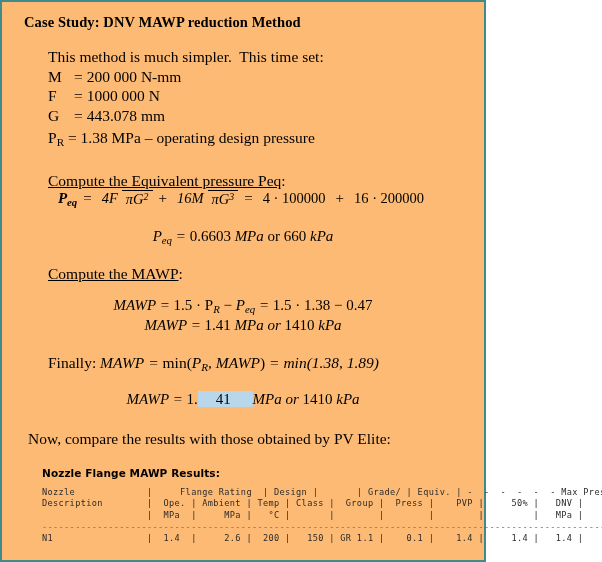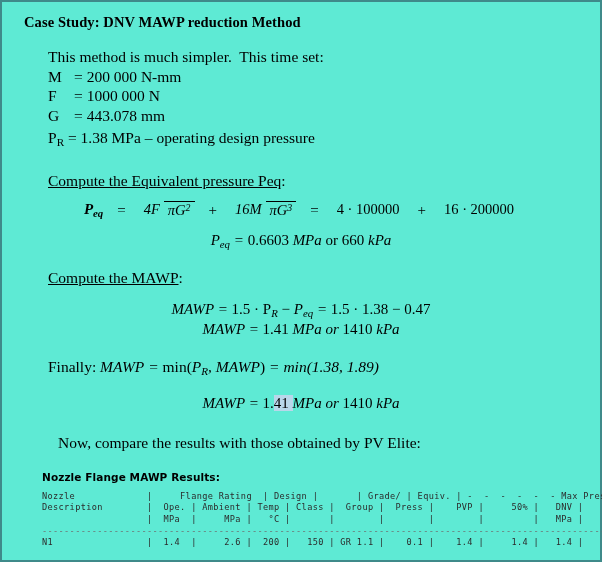--- a/index.html
+++ b/index.html
@@ -9,24 +9,24 @@
   }
   body {
     width: 602px;
     height: 562px;
     overflow: hidden;
     font-family: "Liberation Serif", serif;
     color: #000000;
   }
   .page {
     box-sizing: border-box;
-    width: 602px;
+    width: 486px;
     height: 562px;
     border: 2px solid #3f8a8a;
-    background: #5eead4;
+    background: #fdba74;
     padding: 10px 12px 0 12px;
     position: relative;
   }
   .doc-title {
     font-family: "Liberation Serif", serif;
     font-weight: bold;
     font-size: 14.5px;
     letter-spacing: 0.1px;
     margin: 2px 0 0 10px;
   }
@@ -55,25 +55,24 @@
   }
   .section-head {
     margin-left: 34px;
     margin-top: 19px;
     font-size: 15.5px;
   }
   .section-head .u {
     text-decoration: underline;
   }
   .eq1 {
-    margin-top: 11px;
     display: flex;
     justify-content: center;
-    align-items: flex-end;
-    gap: 12px;
+    align-items: flex-start;
+    gap: 4px;
   }
   .eq1 .lead {
     font-style: italic;
     font-size: 15px;
     font-weight: 600;
   }
   .op {
     font-style: normal;
     font-size: 15px;
     padding: 0 2px;
@@ -88,21 +87,21 @@
     padding: 0 4px 1px 4px;
     font-size: 14.5px;
   }
   .frac .den {
     padding: 0 4px 0 4px;
     border-top: 1.2px solid #000;
     font-size: 14.5px;
   }
   .eq-center {
     text-align: center;
-    margin-top: 13px;
+    margin-top: 20px;
     font-size: 15px;
     font-style: italic;
   }
   .eq-center-2 {
     text-align: center;
     margin-top: 11px;
     font-size: 15px;
     font-style: italic;
   }
   .mathi {
@@ -111,23 +110,24 @@
   .mathr {
     font-style: normal;
   }
   .finally-line {
     margin-left: 34px;
     margin-top: 20px;
     font-size: 15.5px;
   }
   .hl {
     background: #b9d7ea;
+    padding-left: 18px;
   }
   .compare-line {
-    margin-left: 44px;
+    margin-left: 14px;
     margin-top: 22px;
     font-size: 15.5px;
   }
   .results-head {
     margin-left: 28px;
     margin-top: 19px;
     font-family: "DejaVu Sans", sans-serif;
     font-weight: bold;
     font-size: 10.5px;
     letter-spacing: 0.1px;

